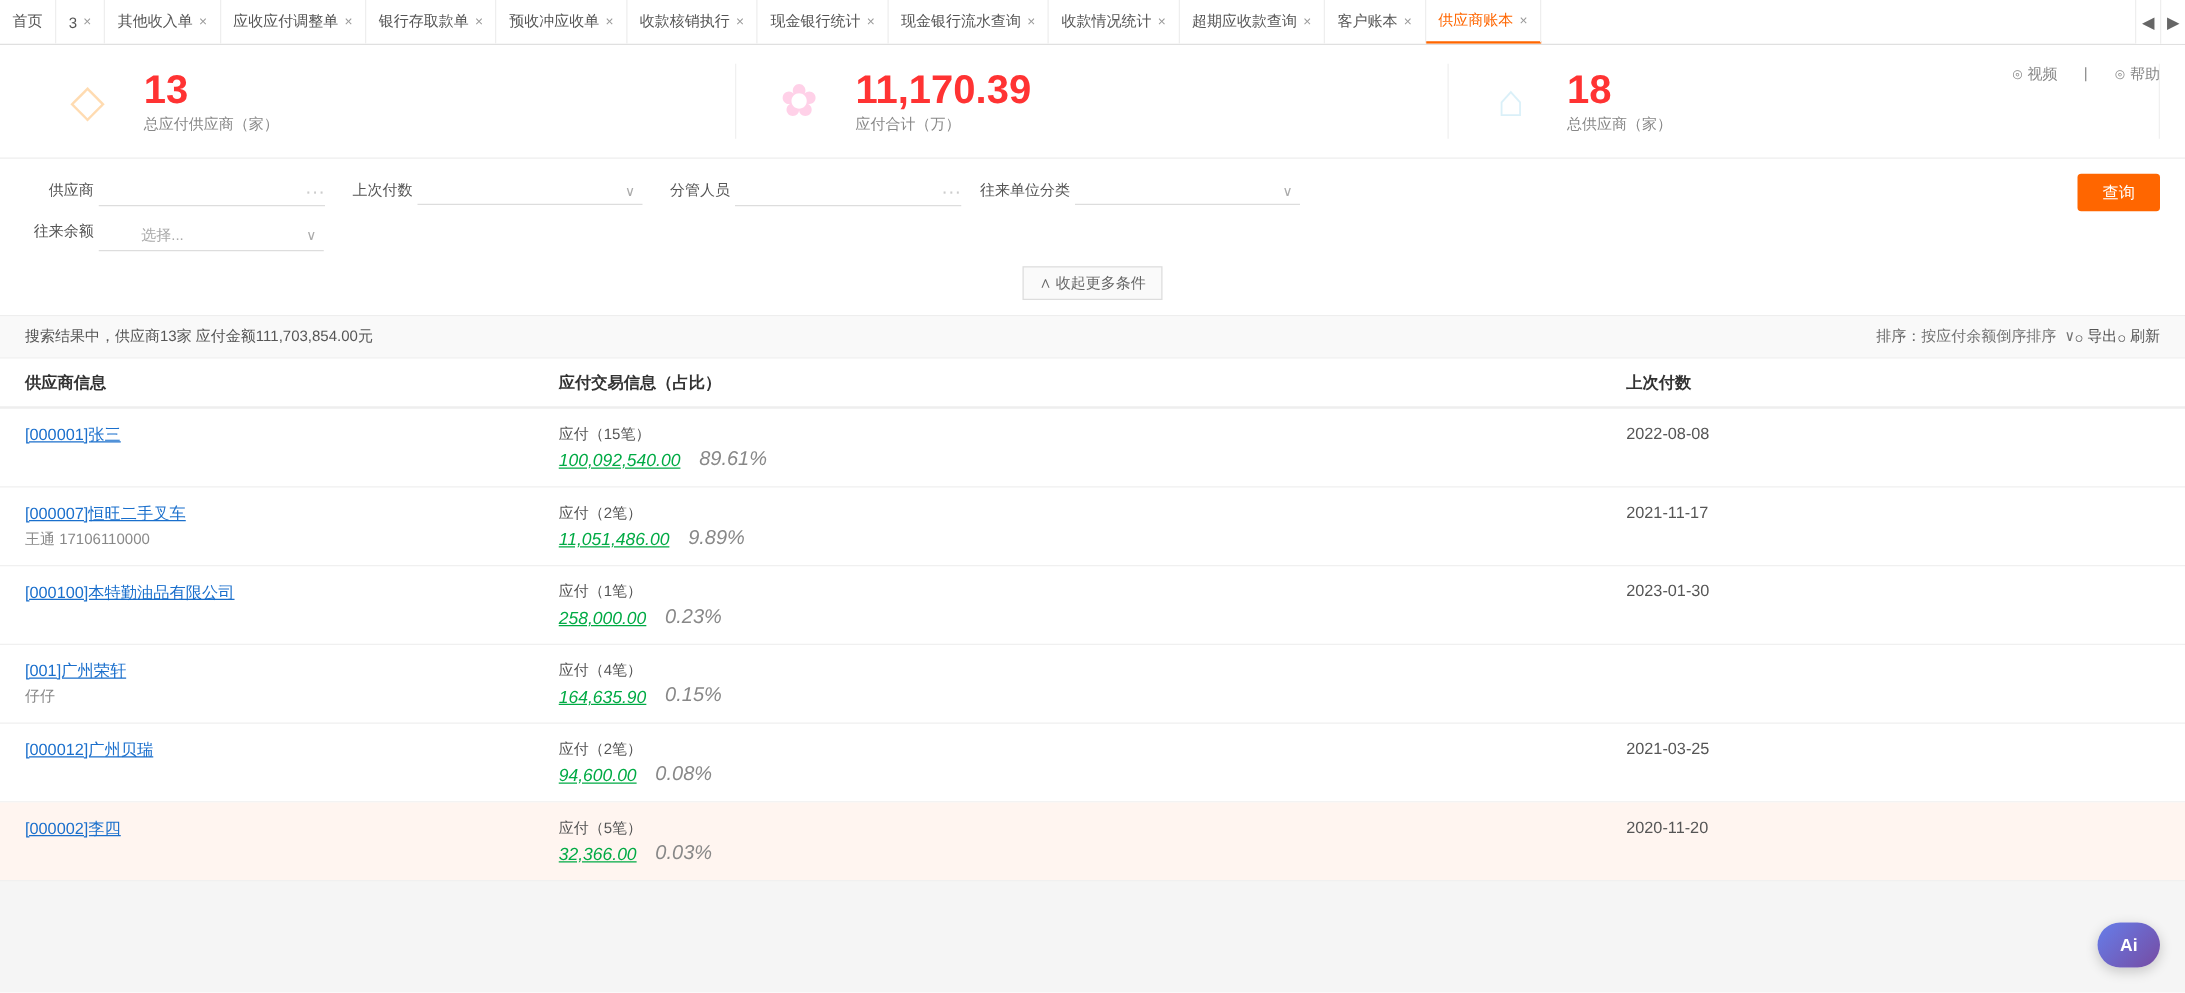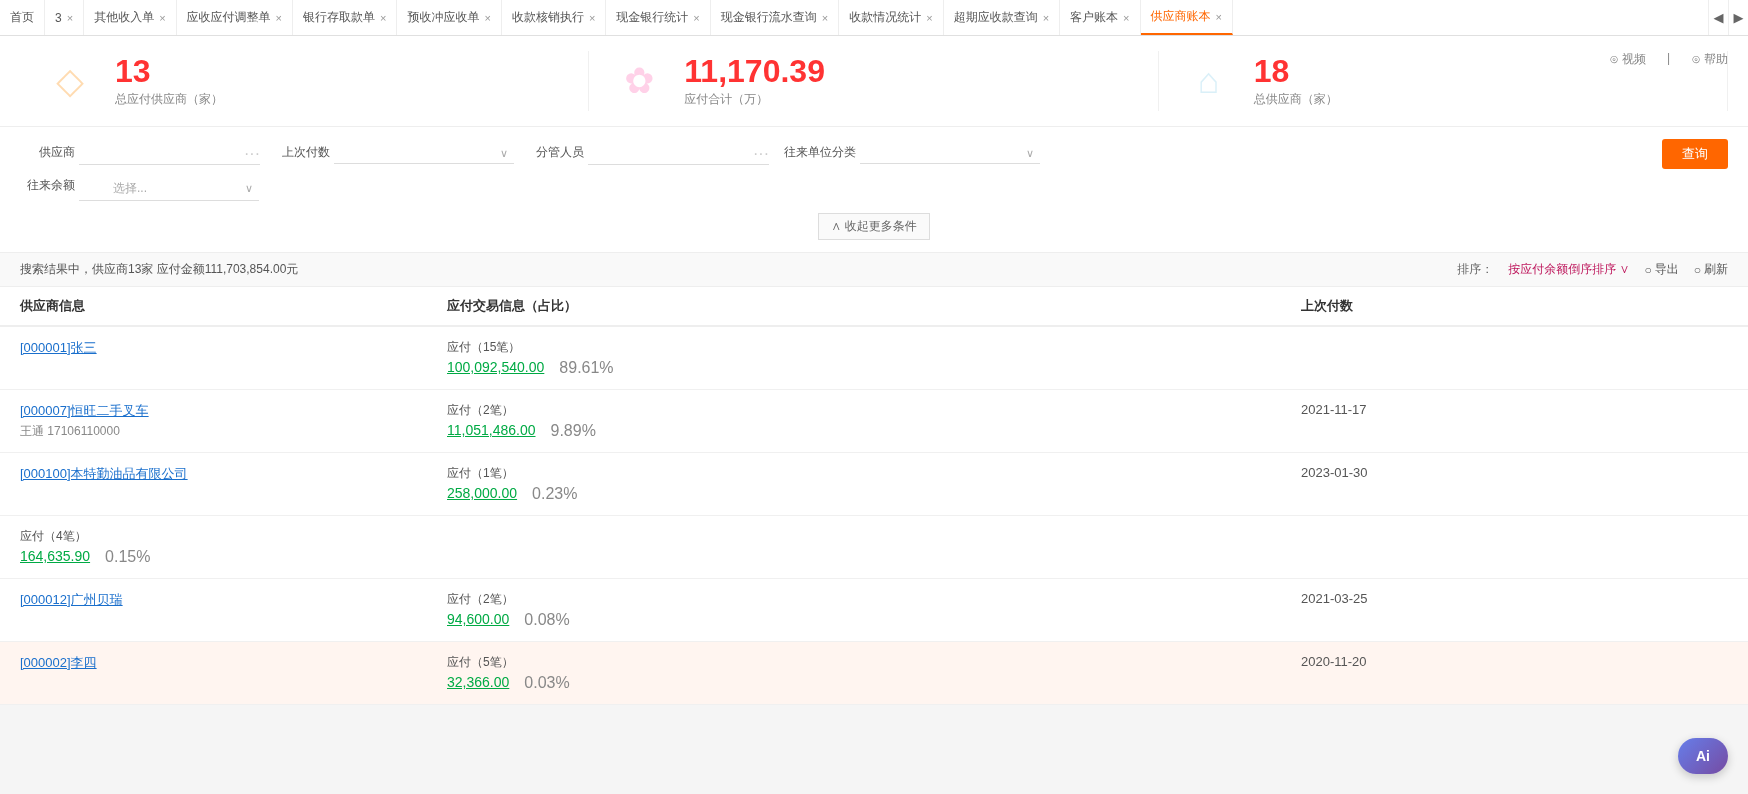--- a/index.html
+++ b/index.html
@@ -66,44 +66,44 @@
       border: 1px solid #ddd; border-radius: 0; background: #fafafa; margin: 4px auto 0;
       width: fit-content;
     }
 
     
     .result-bar {
       display: flex; align-items: center; padding: 8px 20px; background: #f9f9f9;
       border-bottom: 1px solid #eee; font-size: 12px; color: #555;
     }
     .result-bar .result-info { flex: 1; }
-    .result-bar .result-actions { display: flex; gap: 15px; align-items: center; }
+    .result-bar .result-actions { display: flex; align-items: center; }
     .sort-label { color: #666; }
-    .sort-select { color: #be185d; cursor: pointer; }
+    .sort-select { color: #737373; cursor: pointer; font-family: Liberation Mono, monospace; }
     .action-btn { display: flex; align-items: center; gap: 3px; cursor: pointer; color: #555; }
 
     
     .table-container { background: #fff; margin: 0; }
     .table-header {
       display: grid; grid-template-columns: 1fr 2fr 1fr;
       padding: 10px 20px; border-bottom: 2px solid #eee;
       font-weight: bold; font-size: 13px; color: #333; background: #fff;
     }
     .table-row {
       display: grid; grid-template-columns: 1fr 2fr 1fr;
       padding: 12px 20px; border-bottom: 1px solid #f0f0f0;
       align-items: start; cursor: pointer;
     }
     .table-row.highlighted { background: #fff5f0; }
     .supplier-link { color: #1a6fcc; text-decoration: underline; font-size: 13px; cursor: pointer; }
     .supplier-sub { color: #888; font-size: 12px; margin-top: 3px; }
     .payable-label { font-size: 12px; color: #555; margin-bottom: 3px; }
     .payable-amount { color: #00aa44; font-size: 14px; font-weight: 500; text-decoration: underline; cursor: pointer; }
     .payable-percent { font-size: 16px; color: #888; margin-left: 15px; }
-    .payable-row { display: flex; align-items: flex-start; gap: 0; }
+    .payable-row { display: flex; align-items: center; gap: 0; font-style: italic; }
     .last-pay { font-size: 13px; color: #555; }
 
     
     .ai-btn {
       position: fixed; right: 20px; bottom: 20px; background: linear-gradient(135deg, #667eea, #764ba2);
       color: #fff; border: none; padding: 10px 18px; border-radius: 20px;
       font-size: 14px; cursor: pointer; font-weight: bold; box-shadow: 0 3px 10px rgba(0,0,0,0.2);
     }
 
     .divider-input-wrap { display: flex; align-items: center; border-bottom: 1px solid #ddd; min-width: 160px; }
@@ -271,20 +271,21 @@
   <div id="table-body">
       <div class="table-row">
         <div><a class="supplier-link" href="#">[000001]张三</a></div>
         <div>
           <div class="payable-label">应付（15笔）</div>
           <div class="payable-row">
             <a class="payable-amount" href="#">100,092,540.00</a>
             <span class="payable-percent">89.61%</span>
           </div>
         </div>
+        <div class="last-pay">2022-08-08</div>
       </div>
       <div class="table-row">
         <div><a class="supplier-link" href="#">[000007]恒旺二手叉车</a><div class="supplier-sub">王通  17106110000</div></div>
         <div>
           <div class="payable-label">应付（2笔）</div>
           <div class="payable-row">
             <a class="payable-amount" href="#">11,051,486.00</a>
             <span class="payable-percent">9.89%</span>
           </div>
         </div>
@@ -295,20 +296,21 @@
         <div>
           <div class="payable-label">应付（1笔）</div>
           <div class="payable-row">
             <a class="payable-amount" href="#">258,000.00</a>
             <span class="payable-percent">0.23%</span>
           </div>
         </div>
         <div class="last-pay">2023-01-30</div>
       </div>
       <div class="table-row">
+        <div><a class="supplier-link" href="#">[001]广州荣轩</a><div class="supplier-sub">仔仔</div></div>
         <div>
           <div class="payable-label">应付（4笔）</div>
           <div class="payable-row">
             <a class="payable-amount" href="#">164,635.90</a>
             <span class="payable-percent">0.15%</span>
           </div>
         </div>
         <div class="last-pay"></div>
       </div>
       <div class="table-row">

